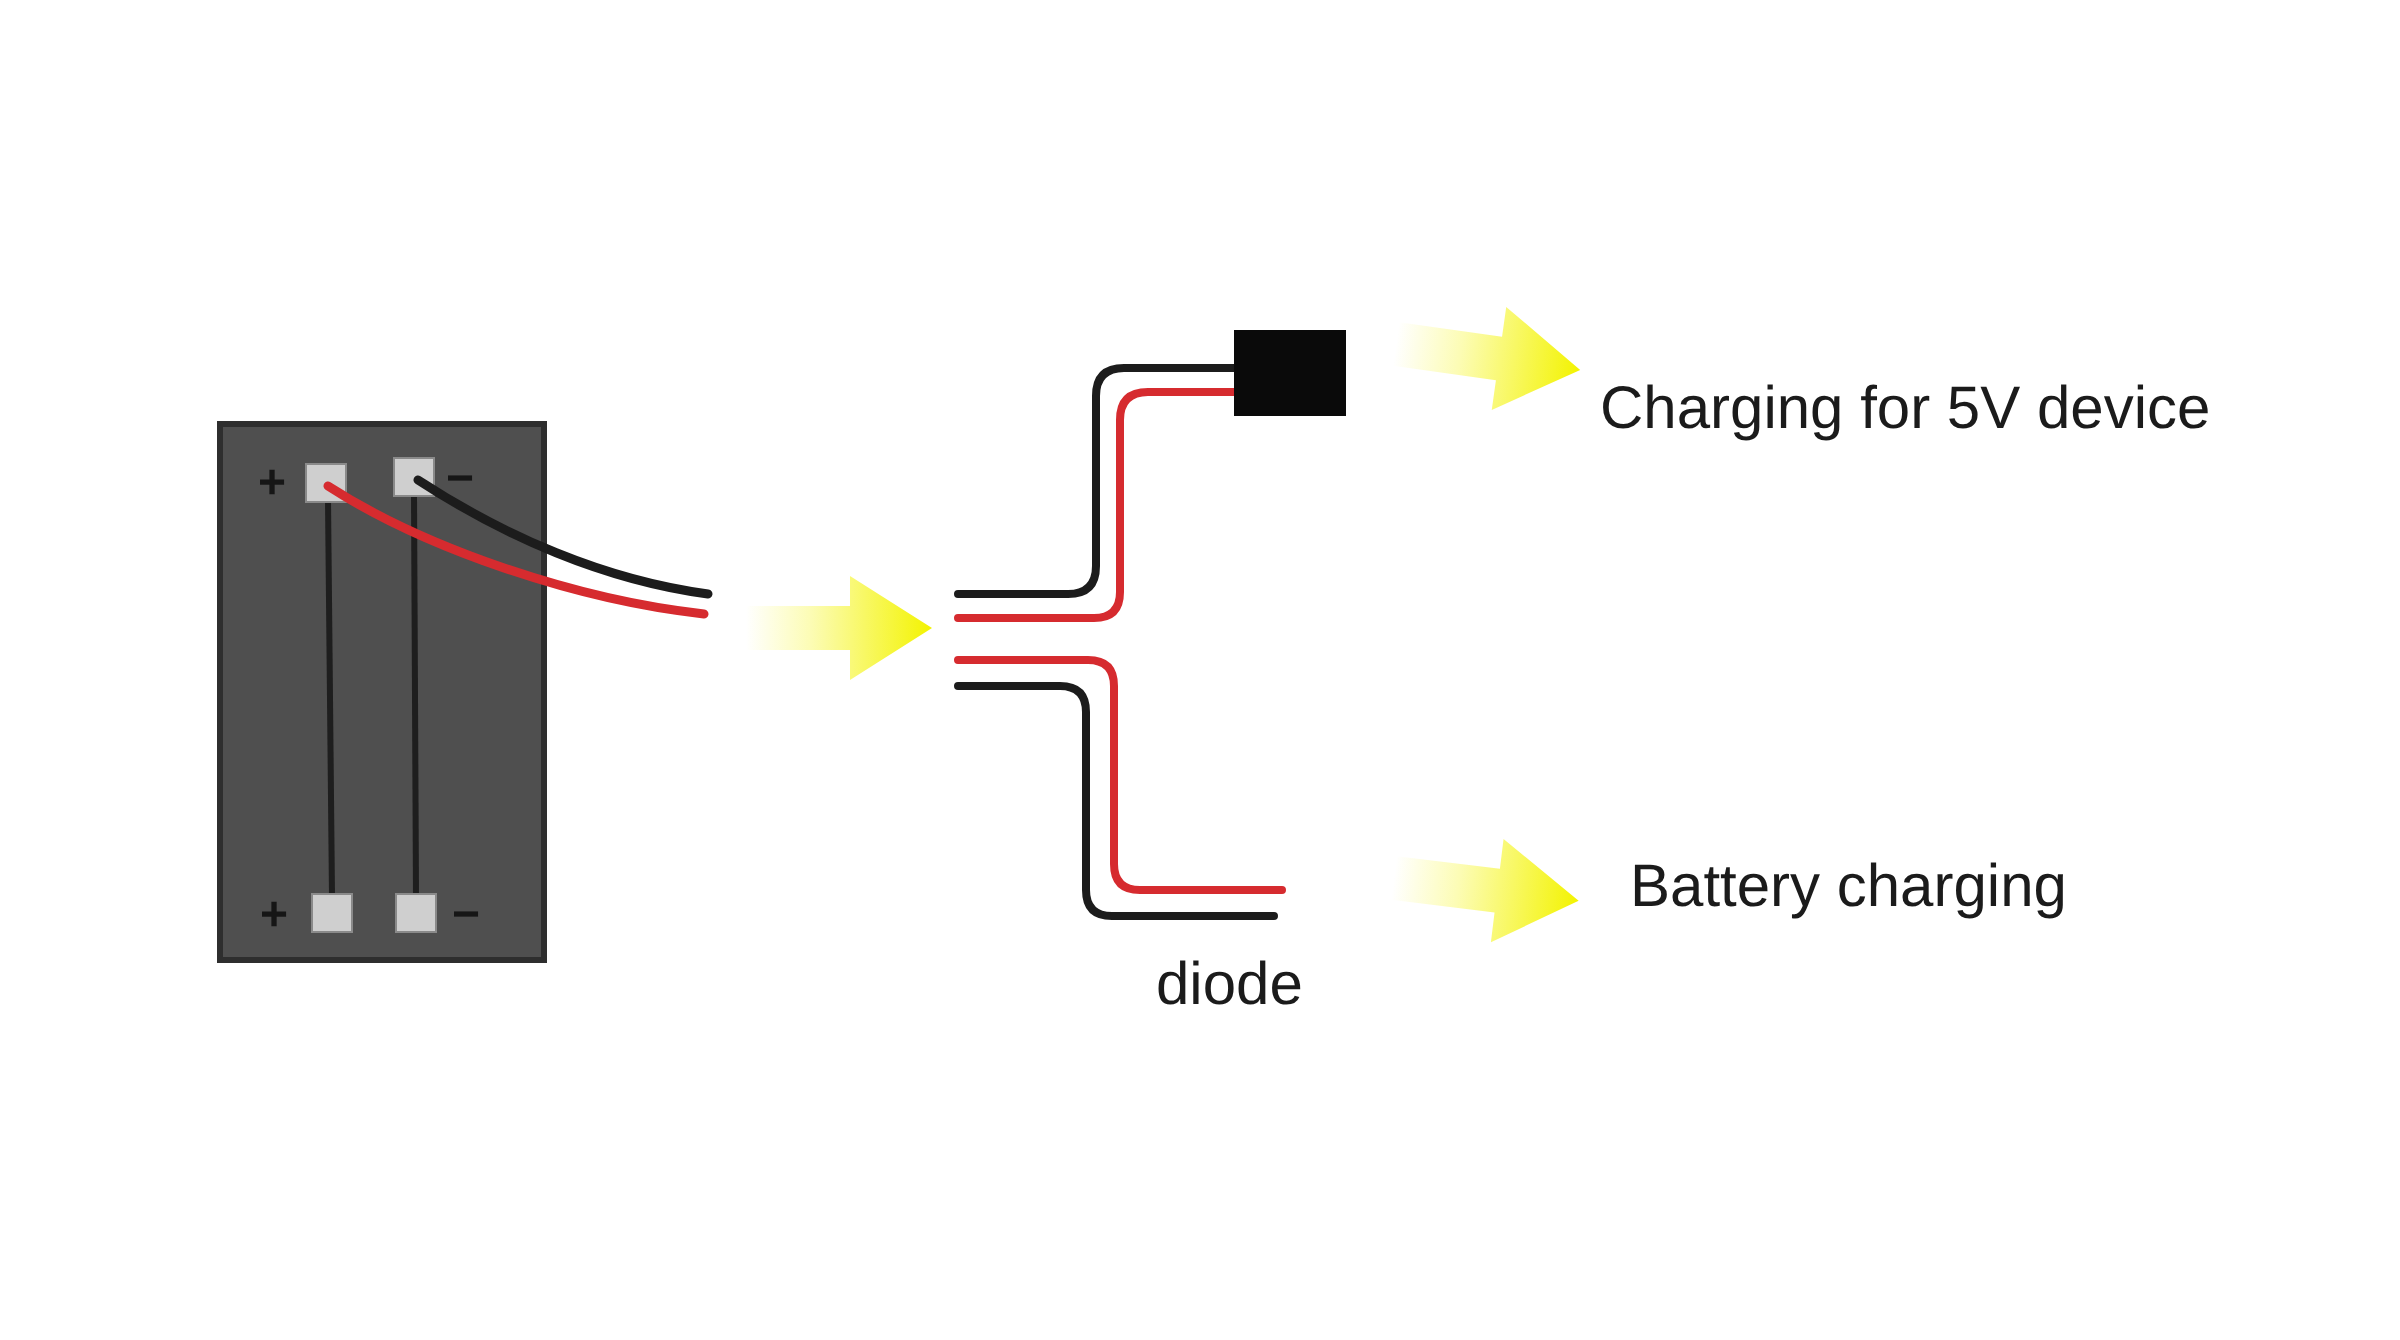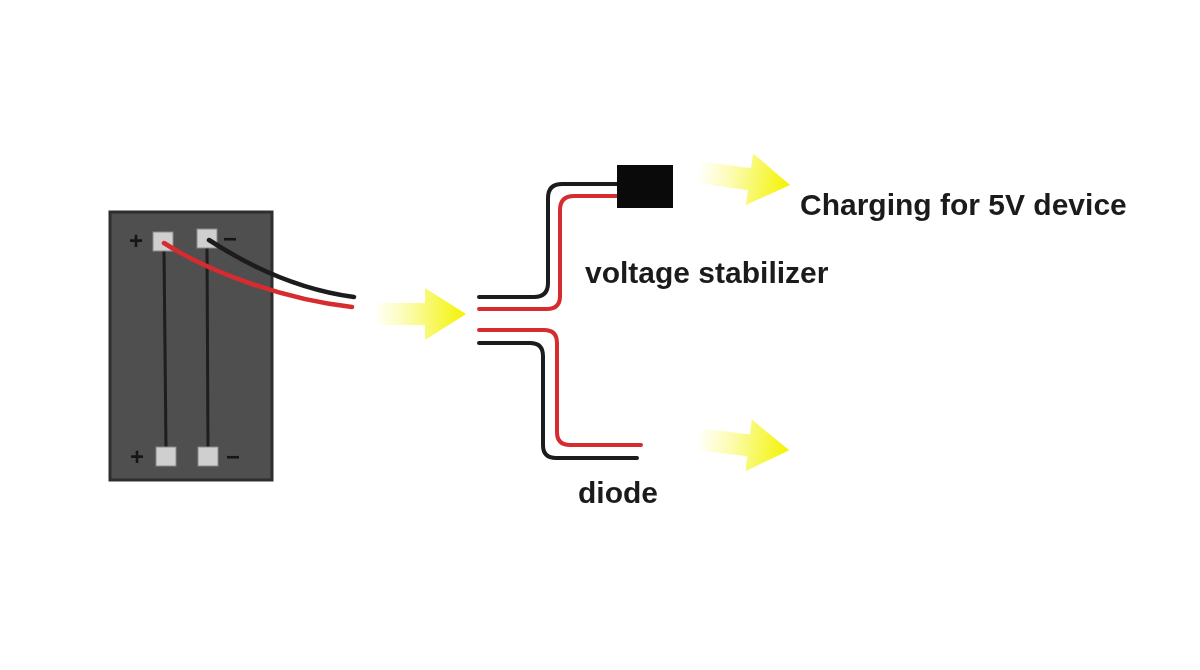--- a/index.html
+++ b/index.html
@@ -6,21 +6,21 @@
   .canvas{
     position:relative;
     width:1200px;height:670px;
     background:#ffffff;
     overflow:hidden;
     font-family:"Liberation Sans", sans-serif;
   }
   .canvas svg{position:absolute;left:0;top:0;}
   .lbl{
     position:absolute;
-    font-weight:700;
+    font-weight:400;
     color:#1b1b1b;
     font-size:30px;
     line-height:1.1;
     white-space:nowrap;
   }
   .lbl-charging5v{left:800px;top:188px;}
   .lbl-voltstab{left:585px;top:256px;}
   .lbl-battery{left:815px;top:427px;}
   .lbl-diode{left:578px;top:476px;}
 </style>
@@ -73,15 +73,15 @@
     <g transform="translate(698,172) rotate(8)">
       <polygon points="0,-11 52,-11 52,-26 93,0 52,26 52,11 0,11" fill="url(#arrowGrad)"></polygon>
     </g>
 
     <g transform="translate(697,439) rotate(7)">
       <polygon points="0,-11 52,-11 52,-26 93,0 52,26 52,11 0,11" fill="url(#arrowGrad)"></polygon>
     </g>
   </svg>
 
   <div class="lbl lbl-charging5v">Charging for 5V device</div>
-  <div class="lbl lbl-voltstab">voltage stabilizer</div>
+  <div class="lbl lbl-battery">Battery charging</div>
   <div class="lbl lbl-diode">diode</div>
 </div>
 
 </body></html>

